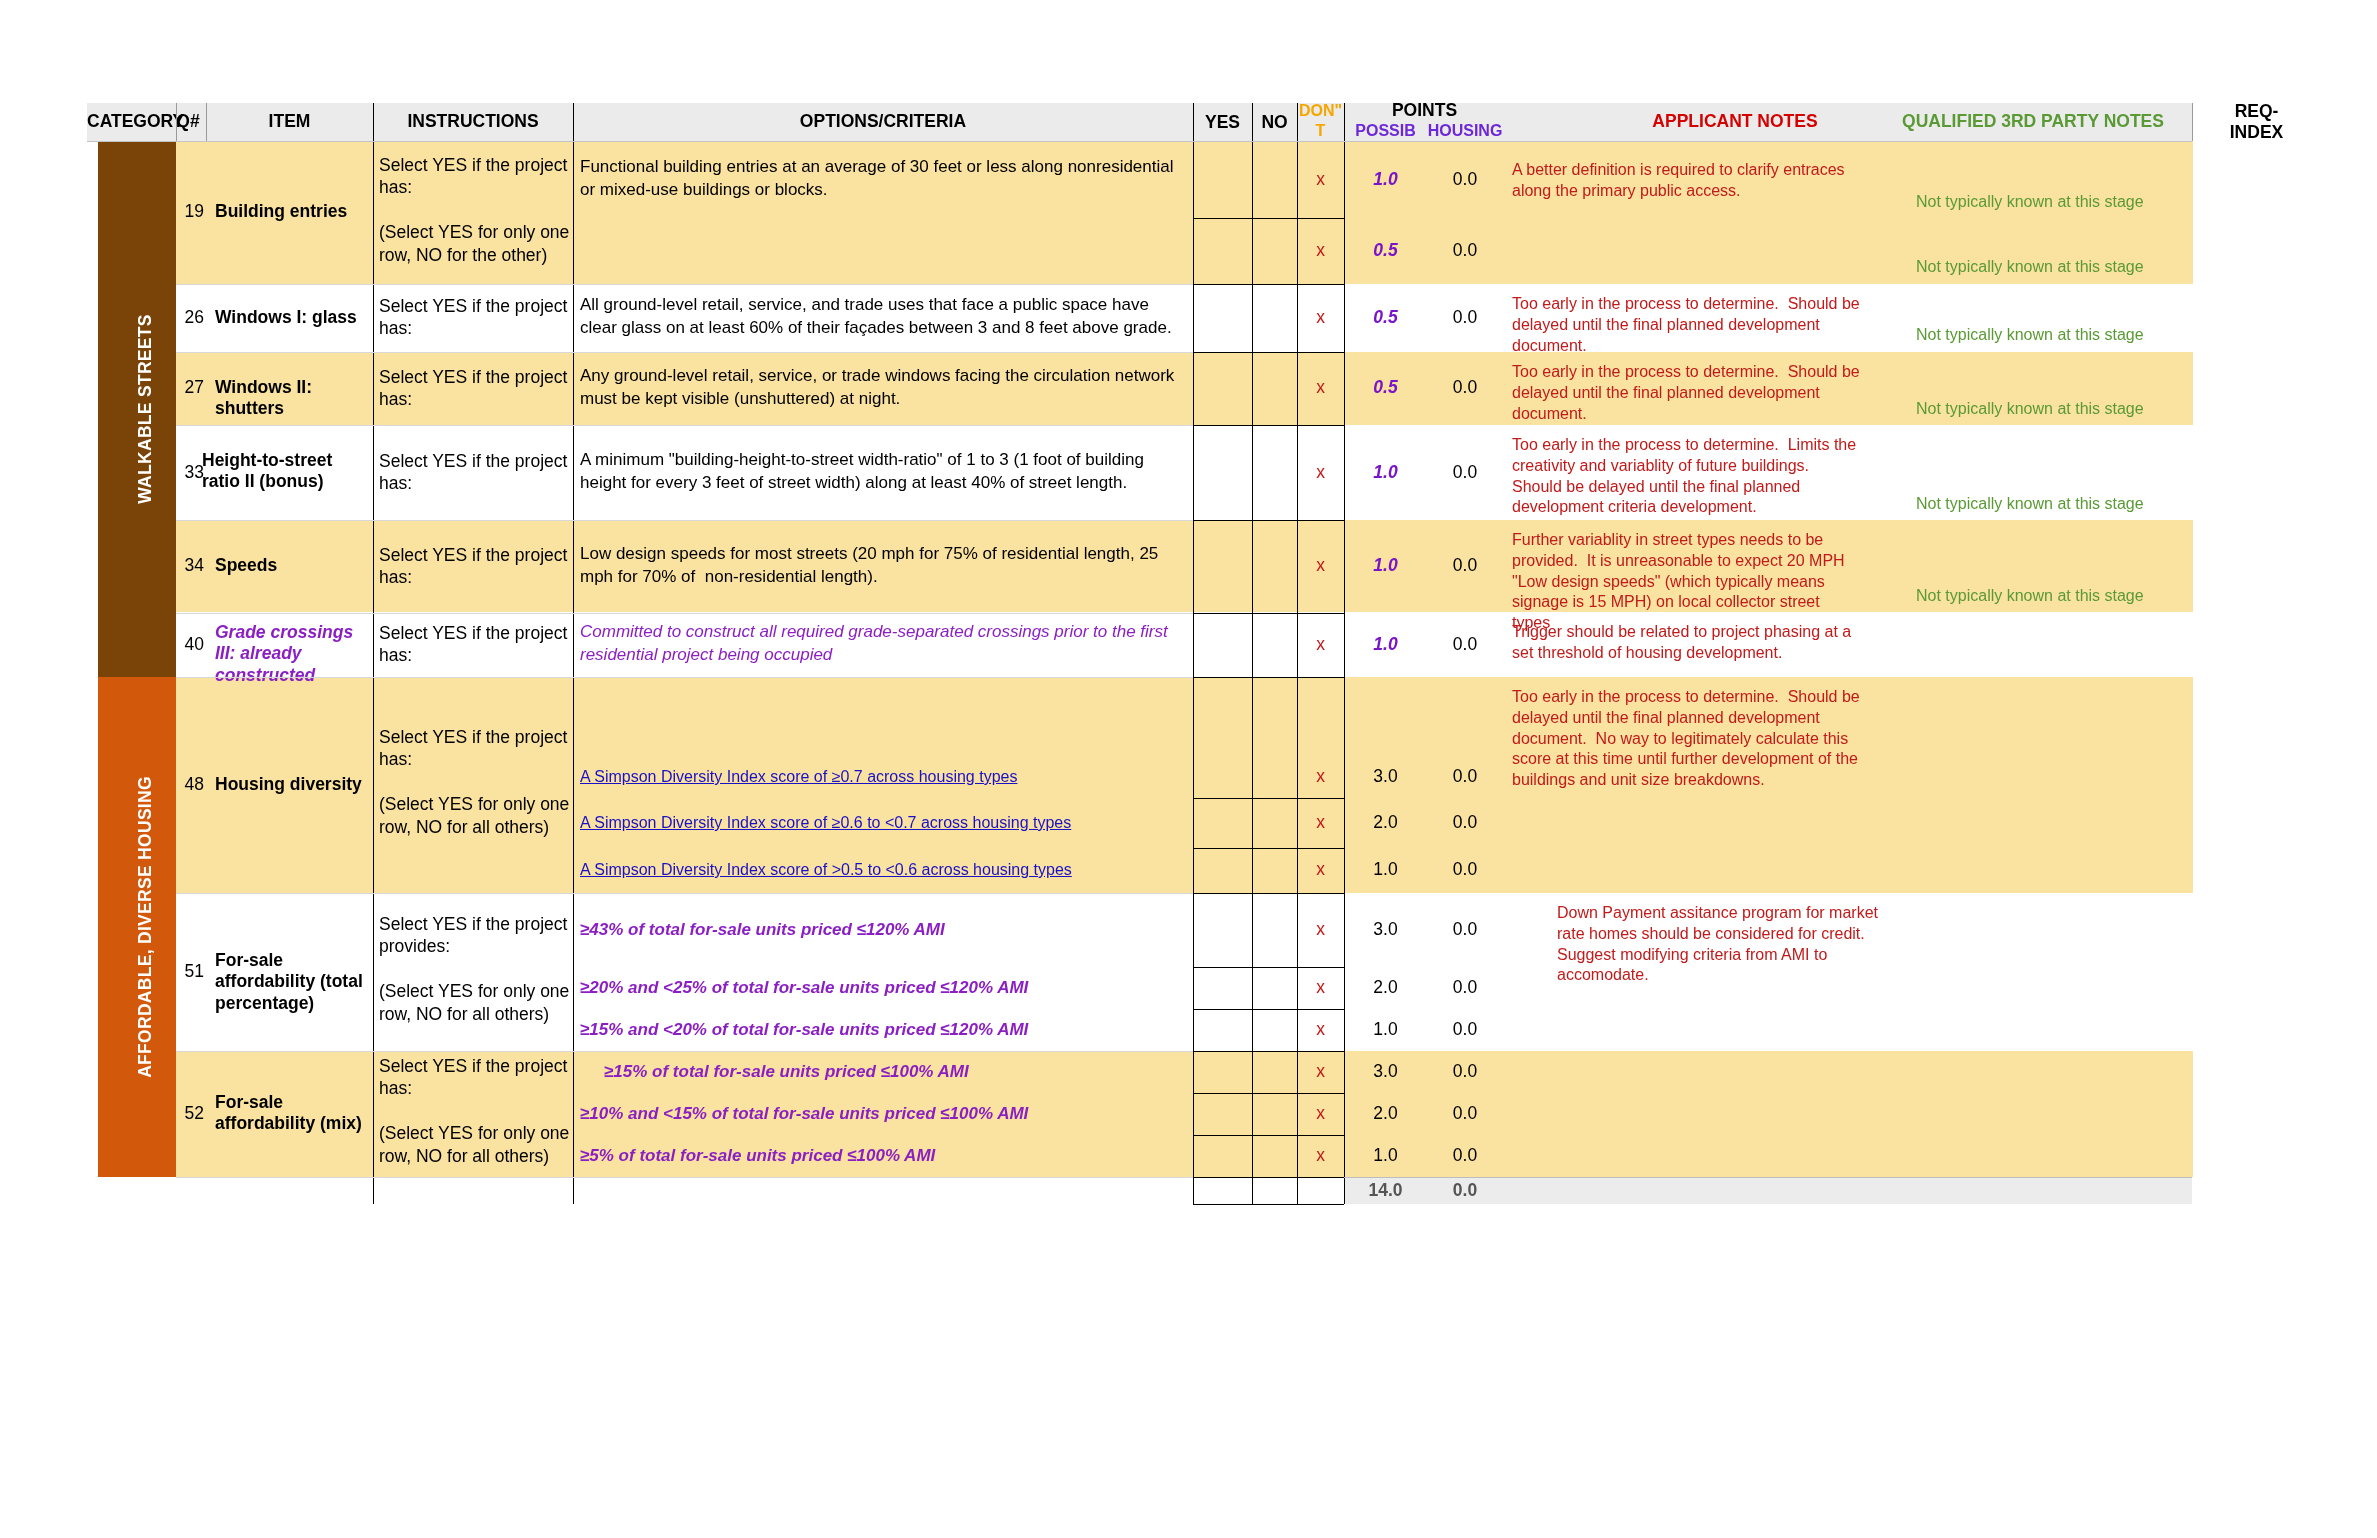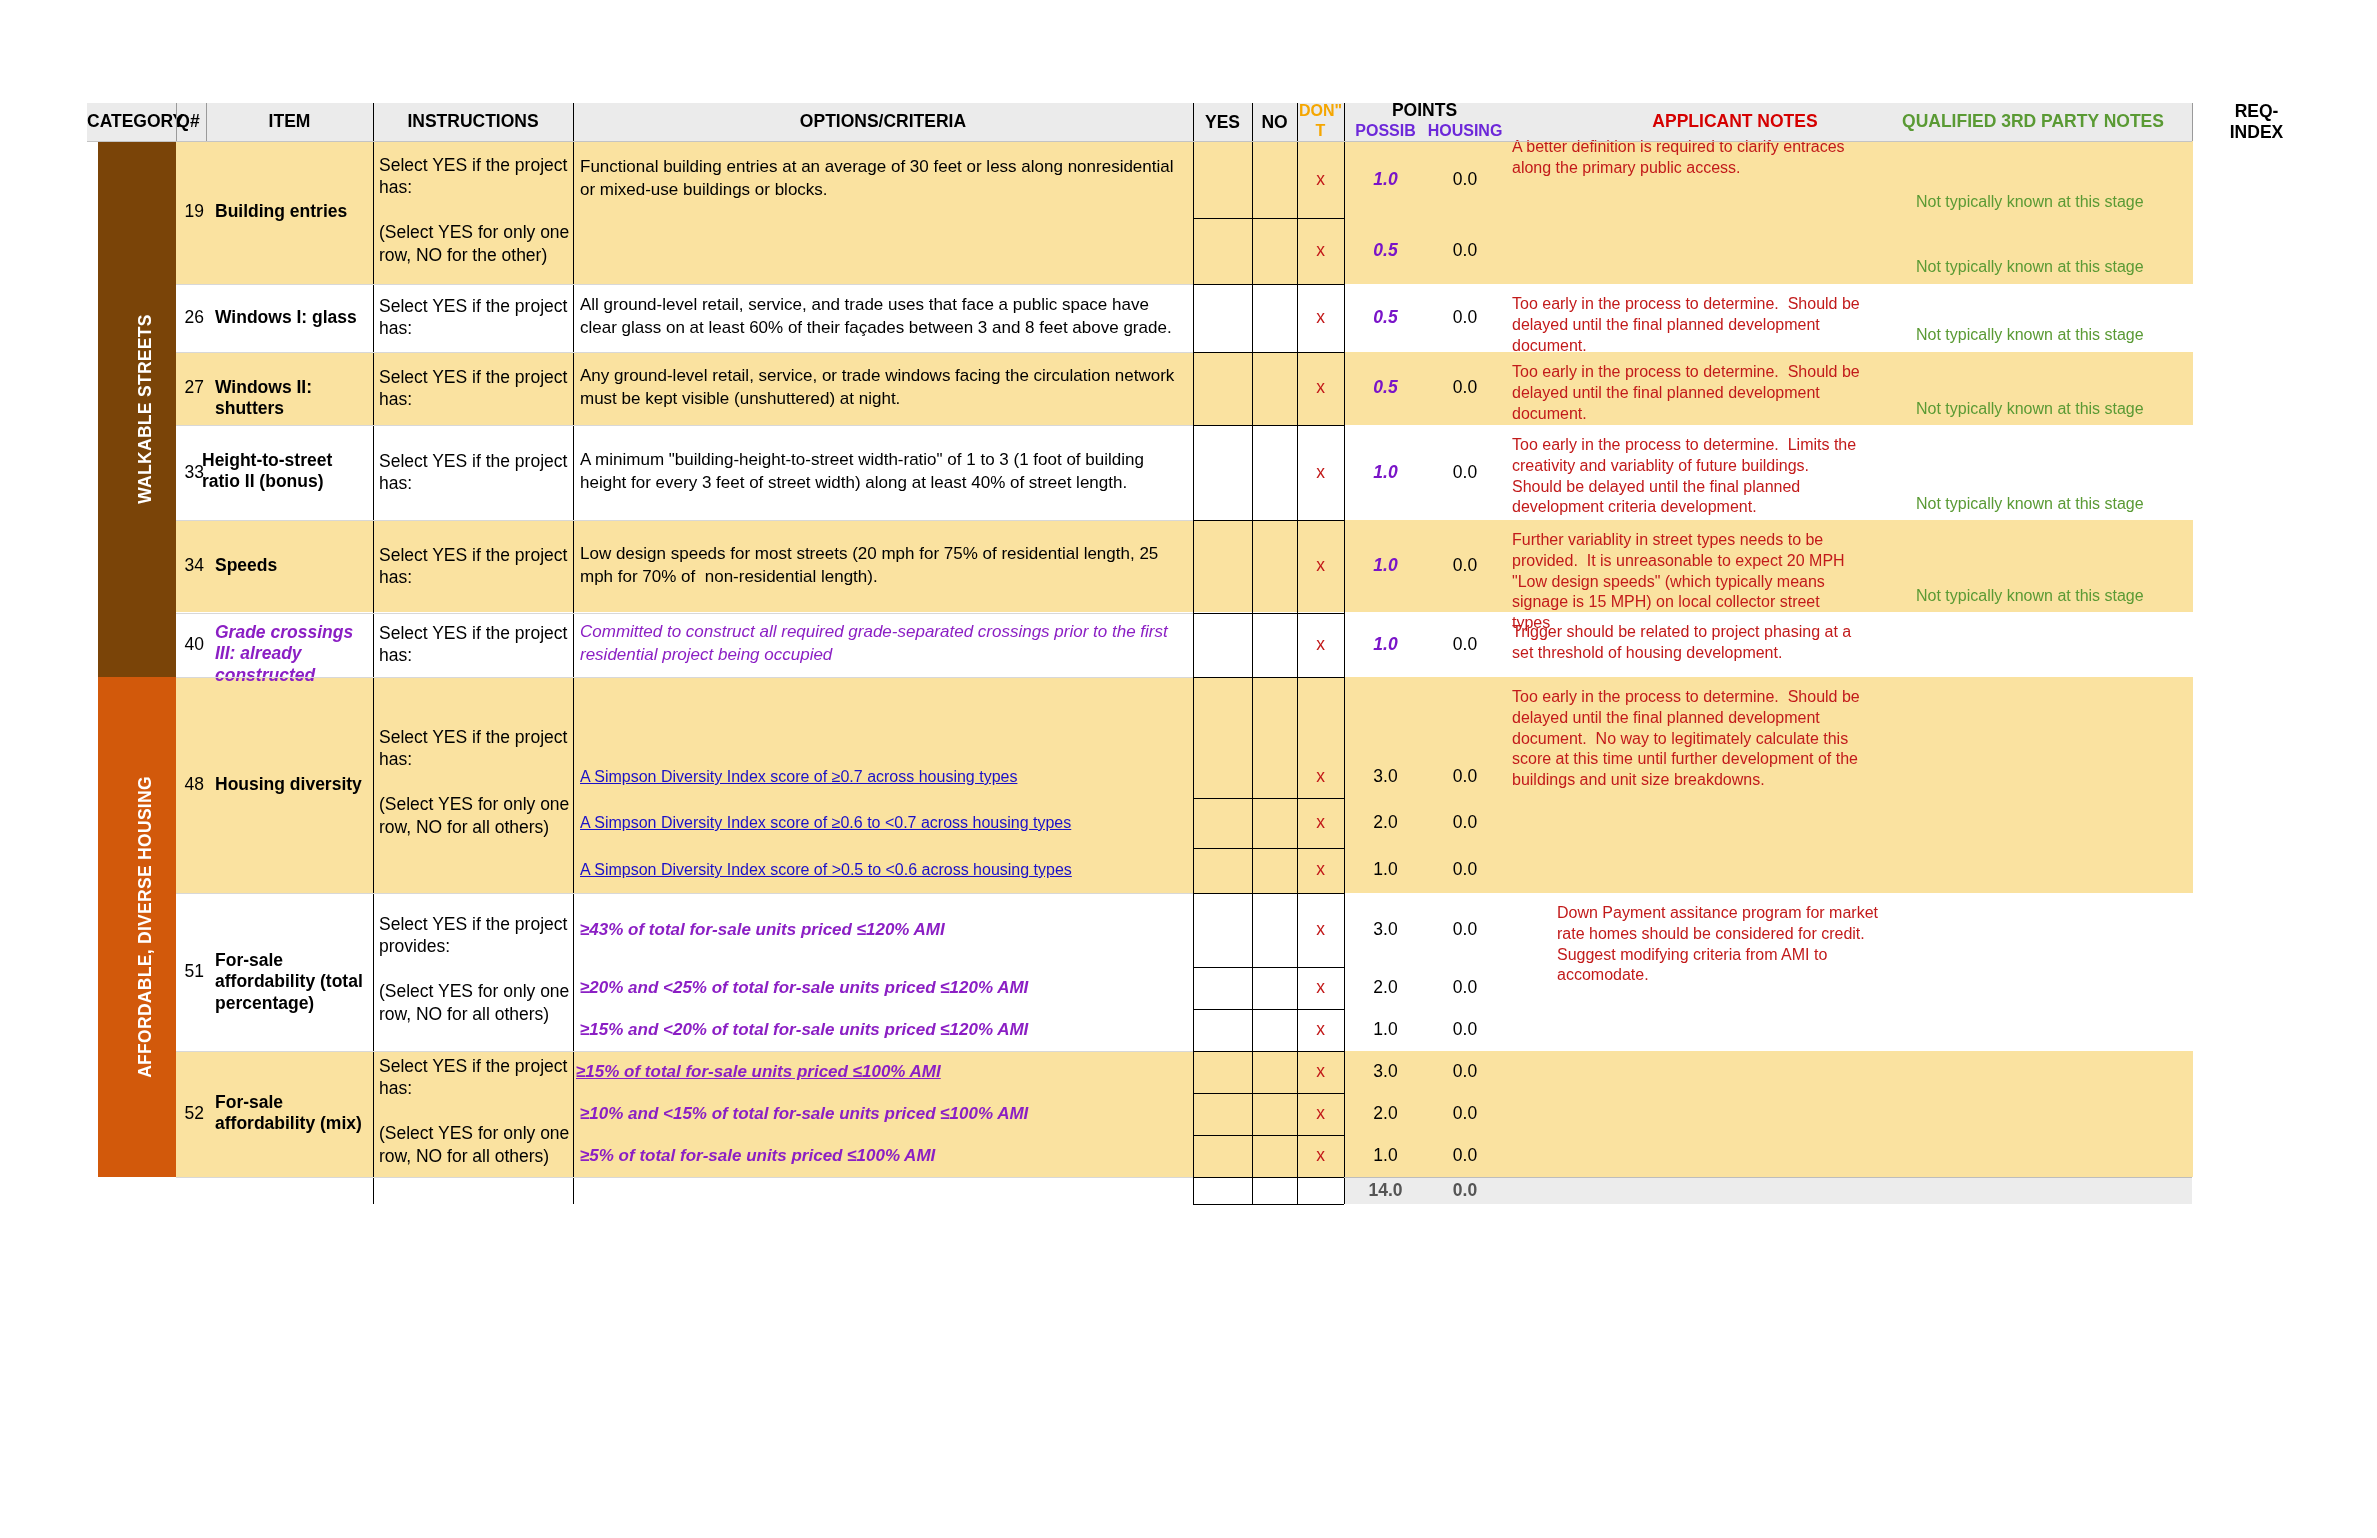--- a/index.html
+++ b/index.html
@@ -94,21 +94,21 @@
     <div class="t xmark" style="left: 1193px; top: 169px; width: 59px; height: 22.4px;"></div>
     <div class="t xmark" style="left: 1252px; top: 169px; width: 45px; height: 22.4px;"></div>
     <div class="t xmark" style="left: 1297px; top: 169px; width: 47px; height: 22.4px;">x</div>
     <div class="t pts hi" style="left: 1344px; top: 169px; width: 83px; height: 22.4px;">1.0</div>
     <div class="t pts" style="left: 1426px; top: 169px; width: 78px; height: 22.4px;">0.0</div>
     <div class="t xmark" style="left: 1193px; top: 240px; width: 59px; height: 22.4px;"></div>
     <div class="t xmark" style="left: 1252px; top: 240px; width: 45px; height: 22.4px;"></div>
     <div class="t xmark" style="left: 1297px; top: 240px; width: 47px; height: 22.4px;">x</div>
     <div class="t pts hi" style="left: 1344px; top: 240px; width: 83px; height: 22.4px;">0.5</div>
     <div class="t pts" style="left: 1426px; top: 240px; width: 78px; height: 22.4px;">0.0</div>
-    <div class="t note" style="left: 1512px; top: 137px; width: 348px; height: auto;">A better definition is required to clarify entraces along the primary public access.</div>
+    <div class="t note" style="left: 1512px; top: 160px; width: 348px; height: auto;">A better definition is required to clarify entraces along the primary public access.</div>
     <div class="t note3" style="left: 1916px; top: 192px; width: 269px; height: 21px;">Not typically known at this stage</div>
     <div class="t note3" style="left: 1916px; top: 257px; width: 269px; height: 21px;">Not typically known at this stage</div>
     <div class="t qnum" style="left: 173px; top: 307px; width: 31px; height: 22.4px;">26</div>
     <div class="t item" style="left: 215px; top: 307px; width: 155px; height: auto;">Windows I: glass</div>
     <div class="t instr" style="left: 379px; top: 295px; width: 192px; height: auto;">Select YES if the project has:</div>
     <div class="t crit" style="left: 580px; top: 294px; width: 608px; height: auto;"><span>All ground-level retail, service, and trade uses that face a public space have clear glass on at least 60% of their façades between 3 and 8 feet above grade.</span></div>
     <div class="t xmark" style="left: 1193px; top: 307px; width: 59px; height: 22.4px;"></div>
     <div class="t xmark" style="left: 1252px; top: 307px; width: 45px; height: 22.4px;"></div>
     <div class="t xmark" style="left: 1297px; top: 307px; width: 47px; height: 22.4px;">x</div>
     <div class="t pts hi" style="left: 1344px; top: 307px; width: 83px; height: 22.4px;">0.5</div>
@@ -204,21 +204,21 @@
     <div class="t xmark" style="left: 1252px; top: 1019px; width: 45px; height: 22.4px;"></div>
     <div class="t xmark" style="left: 1297px; top: 1019px; width: 47px; height: 22.4px;">x</div>
     <div class="t pts" style="left: 1344px; top: 1019px; width: 83px; height: 22.4px;">1.0</div>
     <div class="t pts" style="left: 1426px; top: 1019px; width: 78px; height: 22.4px;">0.0</div>
     <div class="t note" style="left: 1512px; top: 903px; width: 348px; height: auto; margin-left: 45px;">Down Payment assitance program for market rate homes should be considered for credit.  Suggest modifying criteria from AMI to accomodate.</div>
     <div class="t qnum" style="left: 173px; top: 1103px; width: 31px; height: 22.4px;">52</div>
     <div class="t item" style="left: 215px; top: 1092px; width: 155px; height: auto;">For-sale affordability (mix)</div>
     <div class="t instr" style="left: 379px; top: 1055px; width: 192px; height: auto;">Select YES if the project has:
 
 (Select YES for only one row, NO for all others)</div>
-    <div class="t crit purple" style="left: 576px; top: 1061px; width: 608px; height: auto; text-decoration: underline;"><span>≥15% of total for-sale units priced ≤100% AMI</span></div>
+    <div class="t crit purple" style="left: 604px; top: 1061px; width: 608px; height: auto;"><span>≥15% of total for-sale units priced ≤100% AMI</span></div>
     <div class="t xmark" style="left: 1193px; top: 1061px; width: 59px; height: 22.4px;"></div>
     <div class="t xmark" style="left: 1252px; top: 1061px; width: 45px; height: 22.4px;"></div>
     <div class="t xmark" style="left: 1297px; top: 1061px; width: 47px; height: 22.4px;">x</div>
     <div class="t pts" style="left: 1344px; top: 1061px; width: 83px; height: 22.4px;">3.0</div>
     <div class="t pts" style="left: 1426px; top: 1061px; width: 78px; height: 22.4px;">0.0</div>
     <div class="t crit purple" style="left: 580px; top: 1103px; width: 608px; height: auto;"><span>≥10% and &lt;15% of total for-sale units priced ≤100% AMI</span></div>
     <div class="t xmark" style="left: 1193px; top: 1103px; width: 59px; height: 22.4px;"></div>
     <div class="t xmark" style="left: 1252px; top: 1103px; width: 45px; height: 22.4px;"></div>
     <div class="t xmark" style="left: 1297px; top: 1103px; width: 47px; height: 22.4px;">x</div>
     <div class="t pts" style="left: 1344px; top: 1103px; width: 83px; height: 22.4px;">2.0</div>

